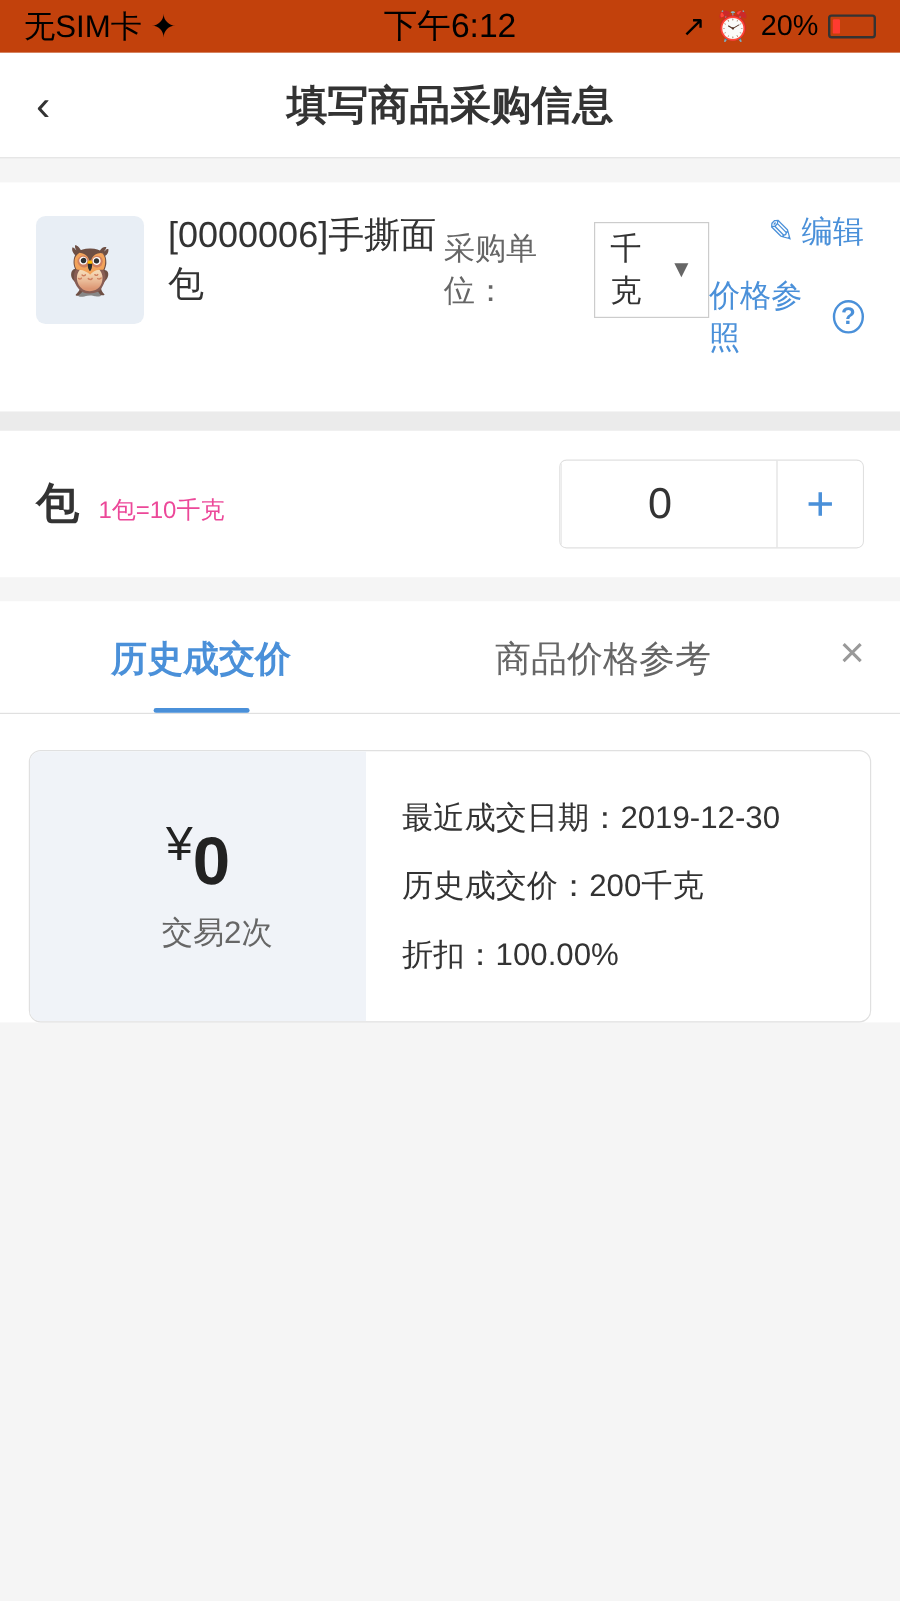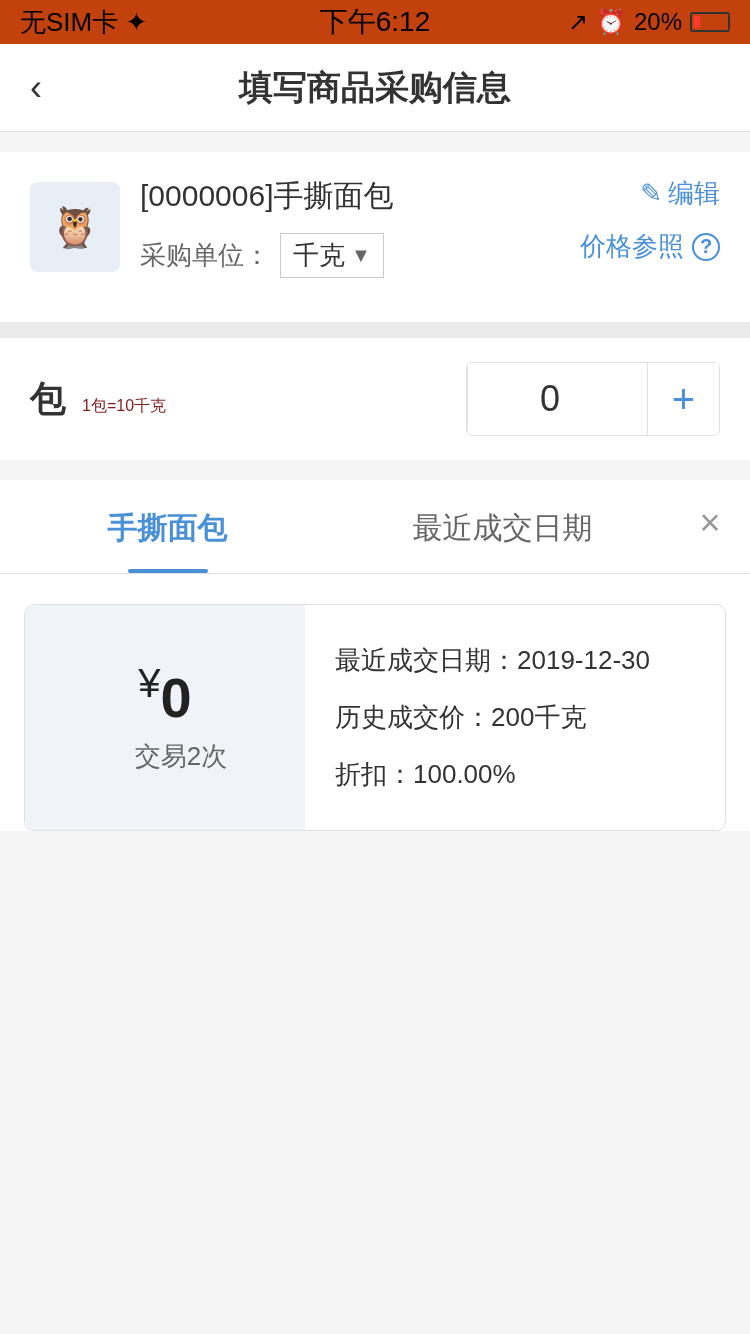--- a/index.html
+++ b/index.html
@@ -114,21 +114,21 @@
       align-items: center;
       justify-content: center;
       flex-shrink: 0;
     }
     .owl-icon {
       font-size: 40px;
       color: #7a8fa6;
     }
     .product-info {
       display: flex;
-      flex-direction: column;
+      flex-direction: row;
       justify-content: center;
     }
     .product-name {
       font-size: 30px;
       color: #333;
       font-weight: 500;
       margin-bottom: 16px;
     }
     .product-unit-row {
       display: flex;
@@ -207,22 +207,22 @@
       display: flex;
       align-items: baseline;
       gap: 16px;
     }
     .qty-unit-text {
       font-size: 36px;
       font-weight: 600;
       color: #333;
     }
     .qty-conversion {
-      font-size: 16px;
-      color: #7f1d1d;
+      font-size: 20px;
+      color: #ec4899;
     }
     .qty-controls {
       display: flex;
       align-items: center;
       border: 1px solid #e0e0e0;
       border-radius: 6px;
       overflow: hidden;
     }
     .qty-input {
       width: 180px;
@@ -418,25 +418,25 @@
   </div>
   <div class="qty-controls">
     <input class="qty-input" type="number" value="0" style="">
     <button class="qty-plus-btn">+</button>
   </div>
 </div>
 
 <div class="tabs-section">
   <div class="tabs-header">
     <div class="tab-item active">
-      <span>手撕面包</span>
+      <span>历史成交价</span>
       <div class="tab-underline"></div>
     </div>
     <div class="tab-item inactive">
-      <span>最近成交日期</span>
+      <span>商品价格参考</span>
     </div>
     <div class="tab-close">×</div>
   </div>
 
   <div class="history-card">
     <div class="history-card-left">
       <div class="price-display">
         <span class="price-symbol">¥</span><span>0</span>
       </div>
       <div class="trade-count">交易2次</div>

